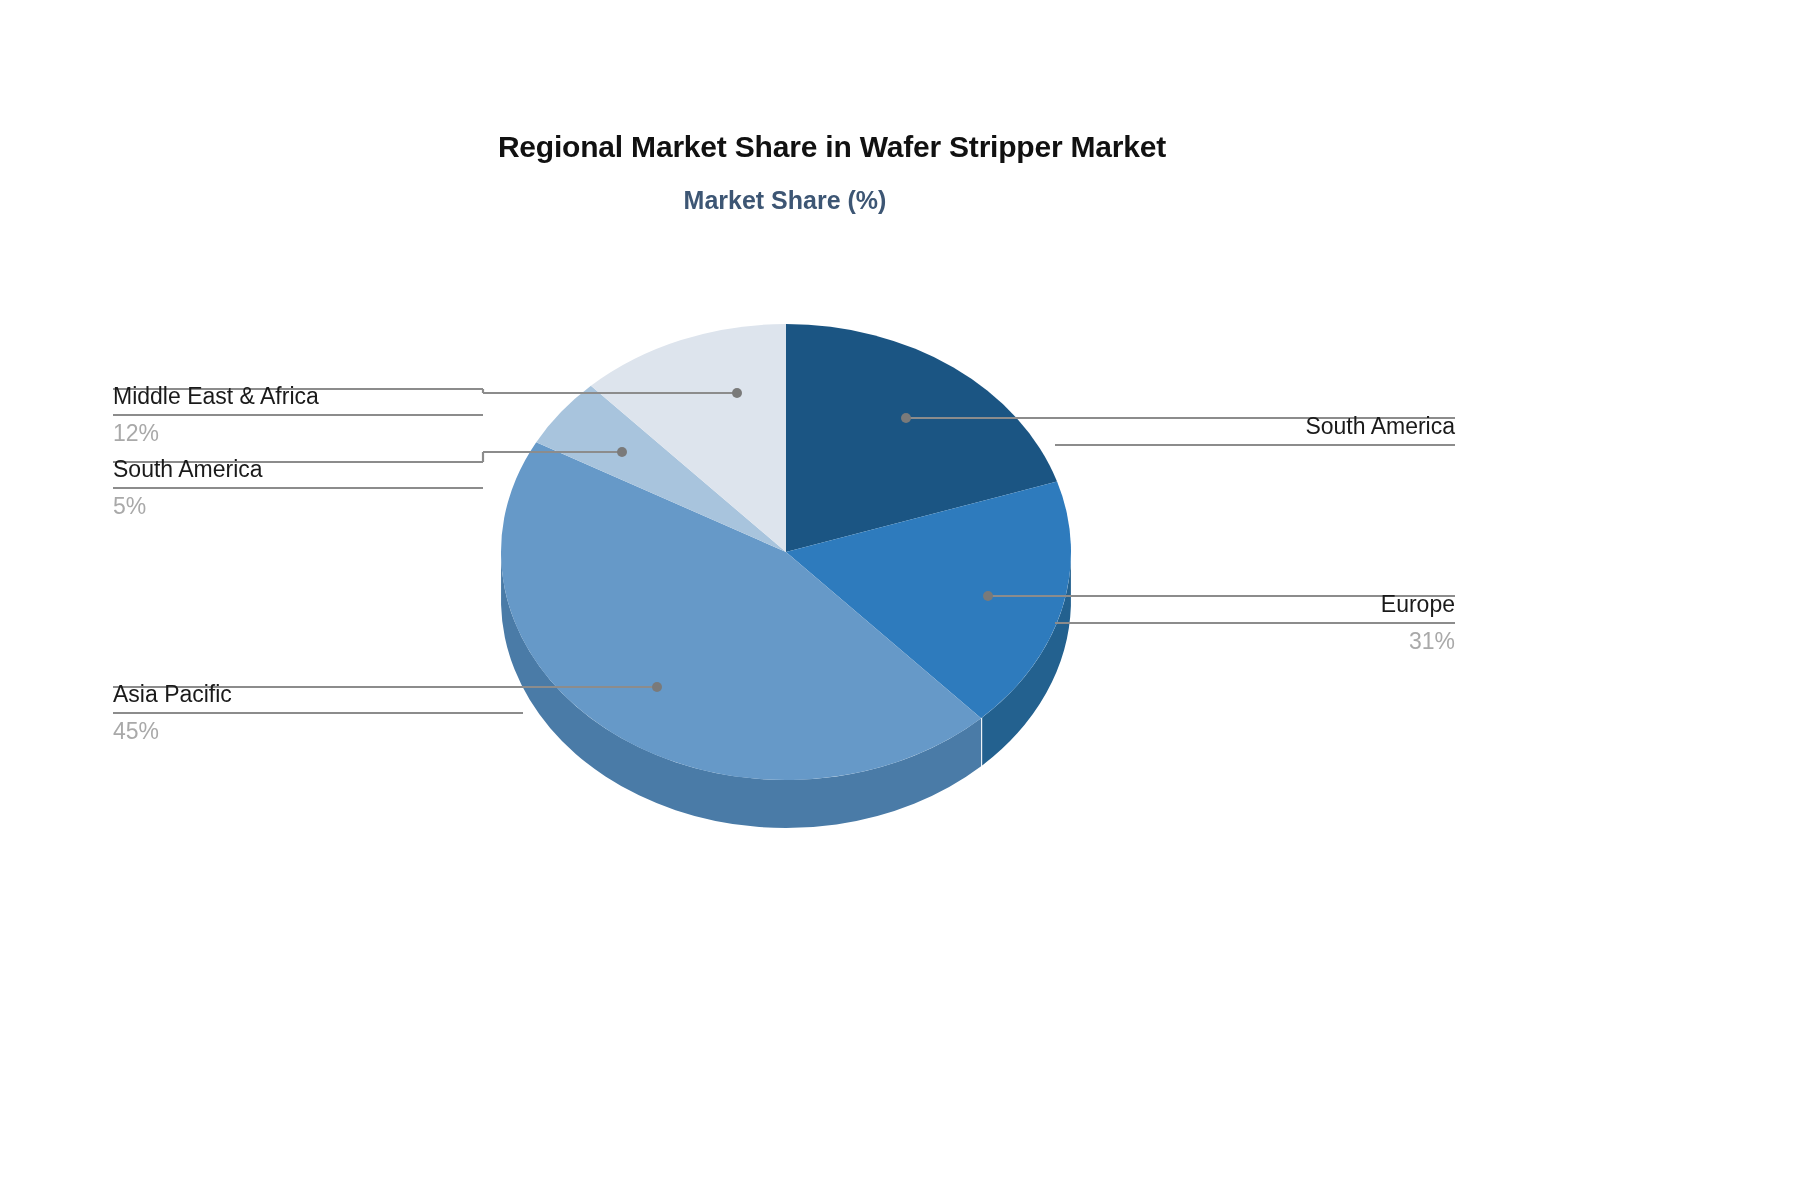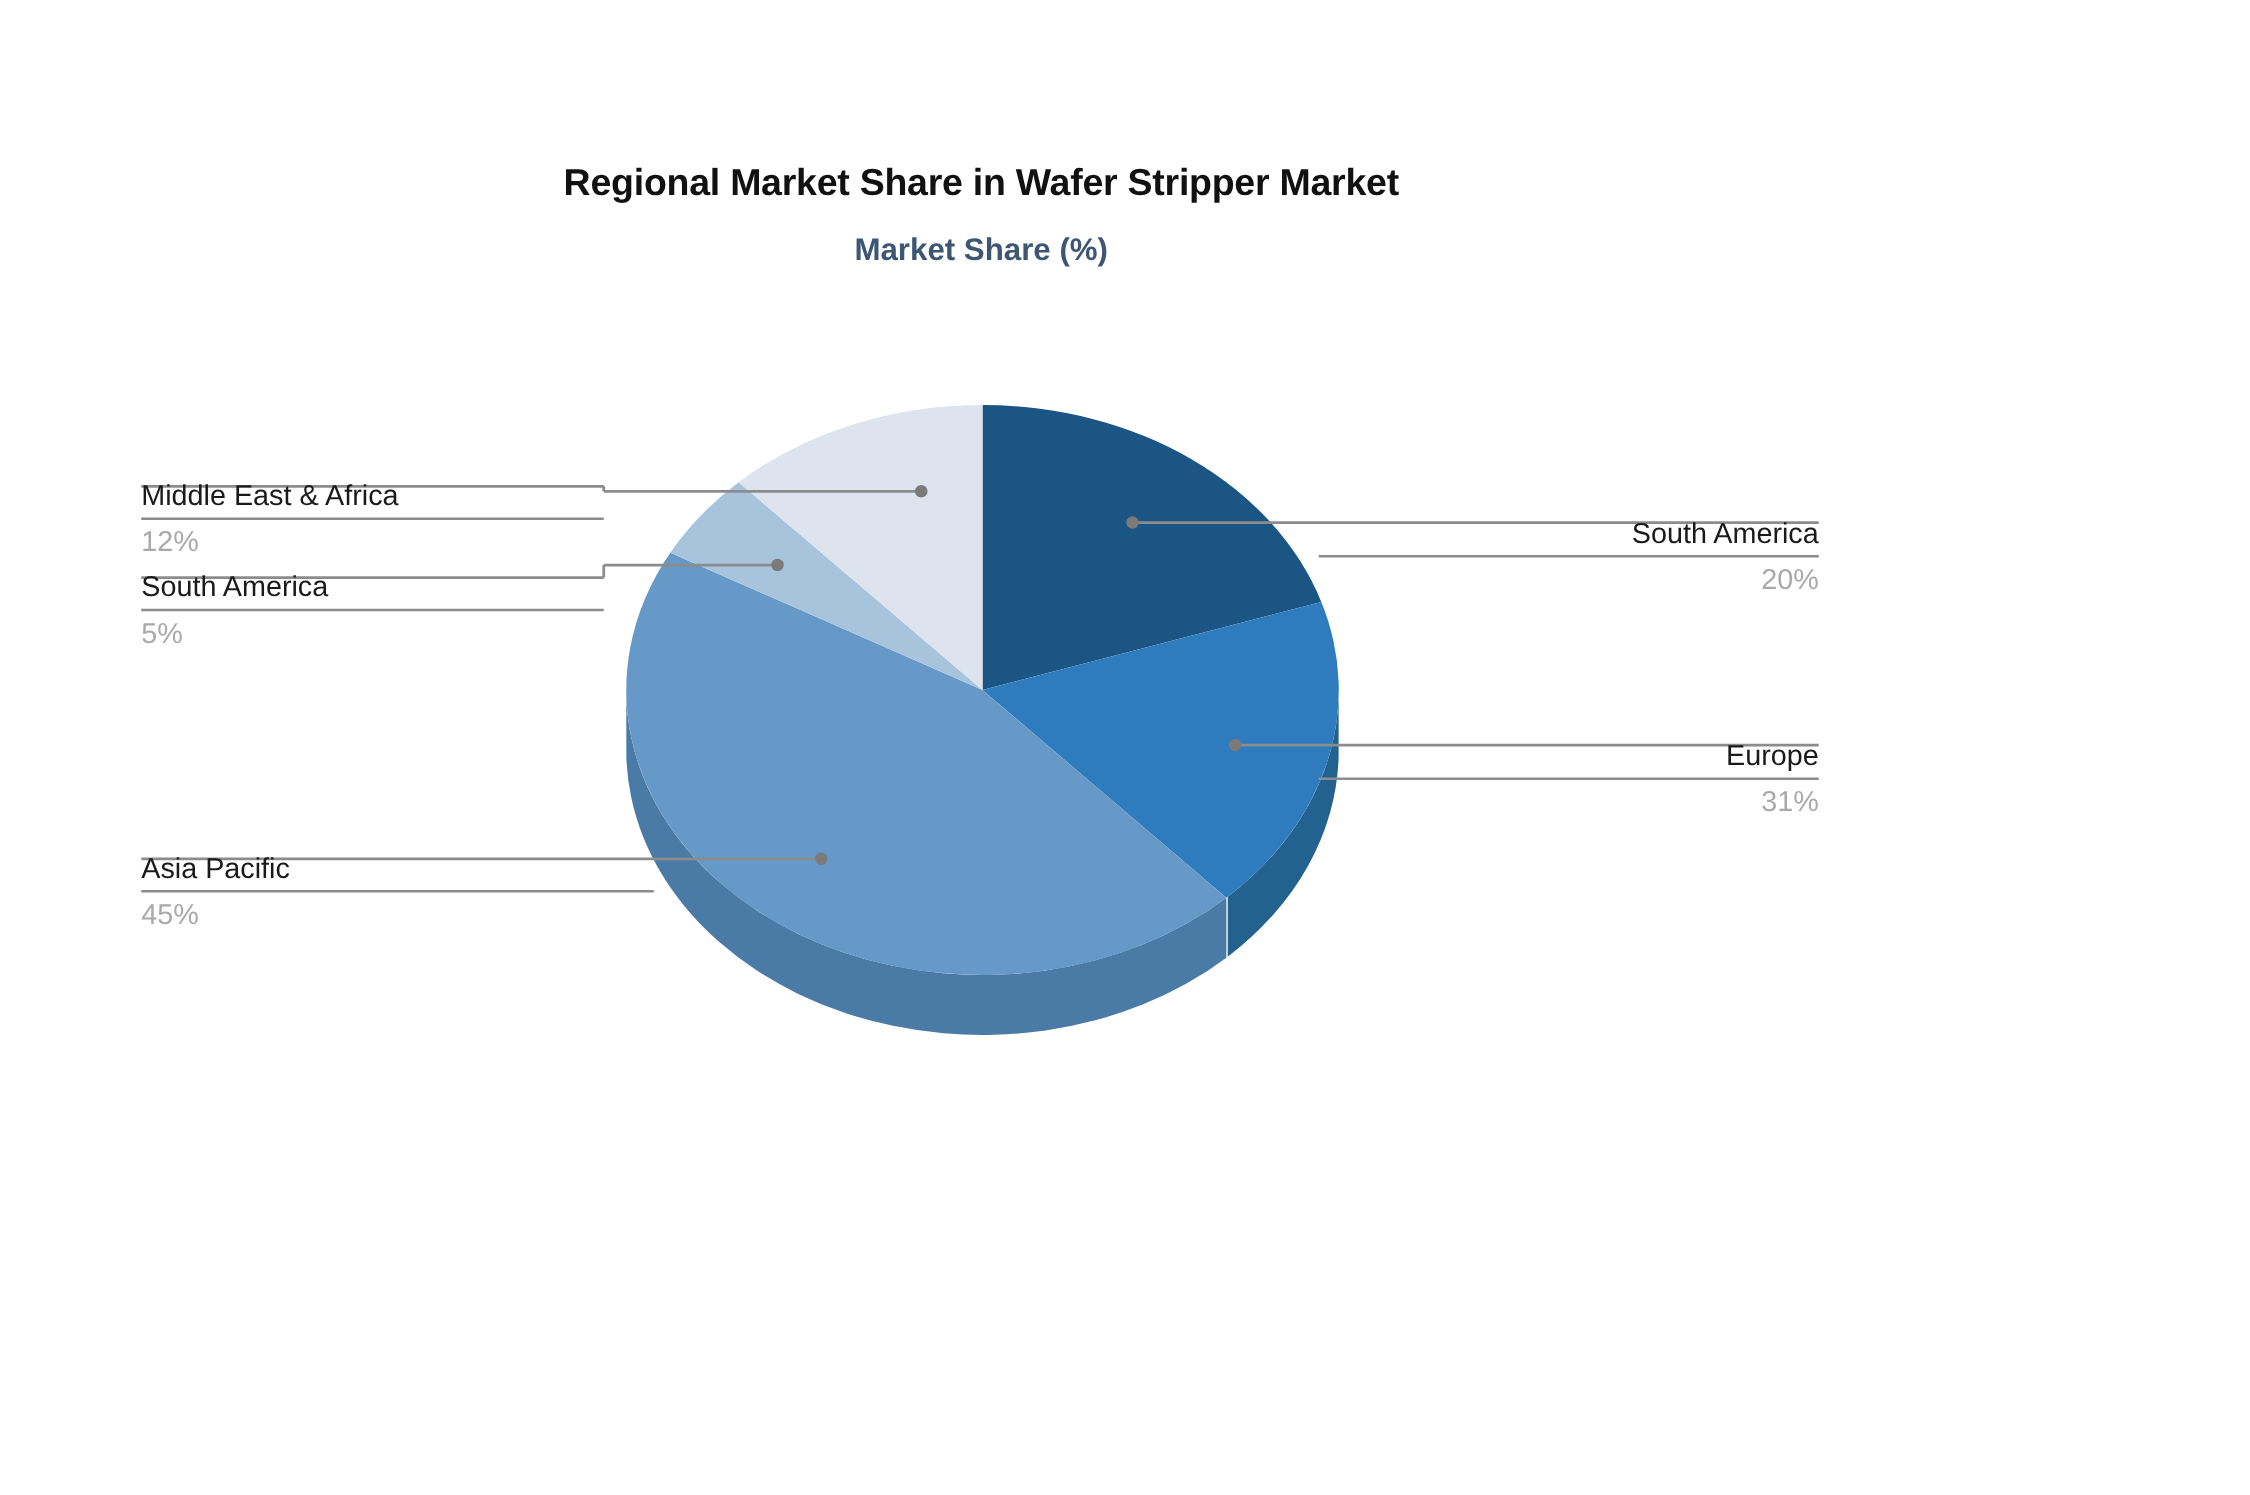--- a/index.html
+++ b/index.html
@@ -27,20 +27,21 @@
     position: absolute;
     left: 0;
     top: 130px;
     width: 1570px;
     text-align: center;
     font-size: 30px;
     font-weight: bold;
     color: #111111;
     letter-spacing: -0.2px;
     white-space: nowrap;
+    padding-left: 47px;
   }
   .chart-subtitle {
     position: absolute;
     left: 0;
     top: 186px;
     width: 1570px;
     text-align: center;
     font-size: 25px;
     font-weight: bold;
     color: #3d5674;
@@ -160,21 +161,20 @@
 
   <div class="lbl left" style="left:113px; top:653px; width:410px;">
     <span class="name">Asia Pacific</span>
     <span class="rule"></span>
     <span class="pct">45%</span>
   </div>
 
   <div class="lbl right" style="left:1055px; top:385px; width:400px;">
     <span class="name">South America</span>
     <span class="rule"></span>
-    <span class="pct">20%</span>
   </div>
 
   <div class="lbl right" style="left:1055px; top:563px; width:400px;">
     <span class="name">Europe</span>
     <span class="rule"></span>
     <span class="pct">31%</span>
   </div>
 
 
 </div>

